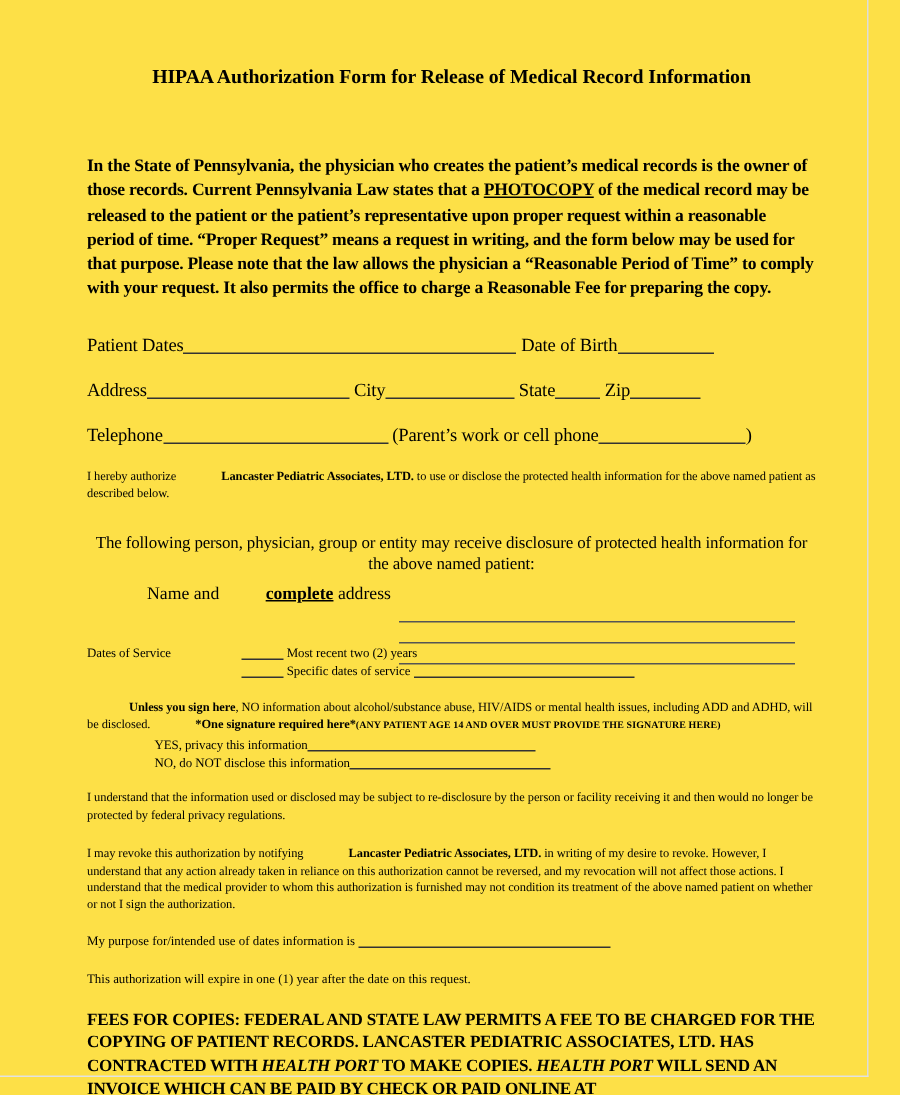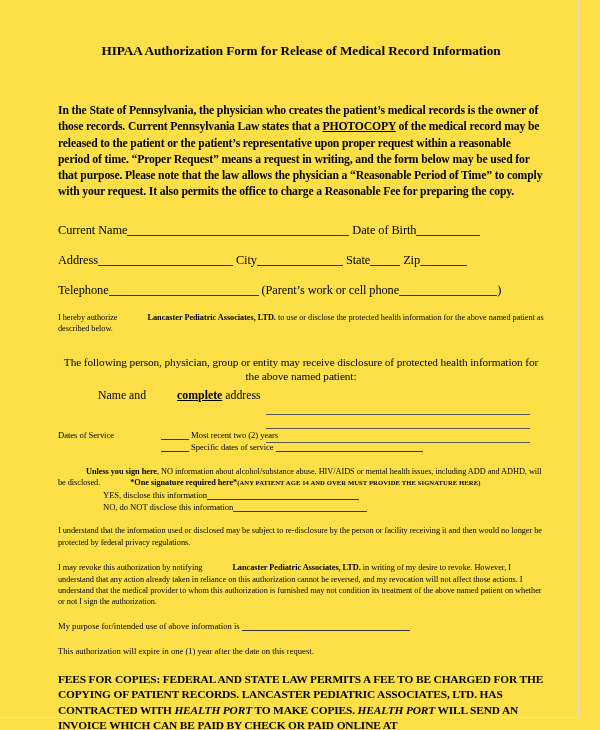--- a/index.html
+++ b/index.html
@@ -158,21 +158,21 @@
 <div id="page">
   <div class="page-edge-right"></div>
   <div class="page-edge-bottom"></div>
 
   <div class="sheet">
 
     <div class="title">HIPAA Authorization Form for Release of Medical Record Information</div>
 
     <div class="intro"><span>In the State of Pennsylvania, the physician who creates the patient’s medical records is the owner of those records.  Current Pennsylvania Law states that a </span><span class="u">PHOTOCOPY</span><span> of the medical record may be released to the patient or the patient’s representative upon proper request within a reasonable period of time.  “Proper Request” means a request in writing, and the form below may be used for that purpose.  Please note that the law allows the physician a “Reasonable Period of Time” to comply with your request.  It also permits the office to charge a Reasonable Fee for preparing the copy.</span></div>
 
-    <div class="fieldline r-name"><span>Current Name</span><span class="fill" style="width:222px"></span>&nbsp;<span>Date of Birth</span><span class="fill" style="width:64px"></span></div>
+    <div class="fieldline r-name"><span>Patient Dates</span><span class="fill" style="width:222px"></span>&nbsp;<span>Date of Birth</span><span class="fill" style="width:64px"></span></div>
 
     <div class="fieldline r-addr"><span>Address</span><span class="fill" style="width:135px"></span>&nbsp;<span>City</span><span class="fill" style="width:86px"></span>&nbsp;<span>State</span><span class="fill" style="width:30px"></span>&nbsp;<span>Zip</span><span class="fill" style="width:47px"></span></div>
 
     <div class="fieldline r-tel"><span>Telephone</span><span class="fill" style="width:150px"></span>&nbsp;<span>(Parent’s work or cell phone</span><span class="fill" style="width:98px"></span><span>)</span></div>
 
     <div class="smallpara p-authorize"><span>I hereby authorize </span><span class="b">Lancaster Pediatric Associates, LTD.</span><span> to use or disclose the protected health information for the above named patient as described below.</span></div>
 
     <div class="midpara p-following">The following person, physician, group or entity may receive disclosure of protected health information for the above named patient:</div>
 
     <div class="namecomplete">
@@ -184,28 +184,28 @@
       </div>
     </div>
 
     <div class="dos">
       <div><span class="dos-label">Dates of Service</span><span class="fill" style="width:28px;height:9px"></span> <span>Most recent two (2) years</span></div>
       <div class="dos-row2"><span class="fill" style="width:28px;height:9px"></span> <span>Specific dates of service</span> <span class="fill" style="width:147px;height:9px"></span></div>
     </div>
 
     <div class="unless">
       <span class="b">Unless you sign here</span><span>, NO information about alcohol/substance abuse, HIV/AIDS or mental health issues, including ADD and ADHD, will be disclosed.  </span><span class="b">*One signature required here*</span><span class="tiny-caps">(ANY PATIENT AGE 14 AND OVER MUST PROVIDE THE SIGNATURE HERE)</span>
-      <div class="yn"><span>YES, disclose this information</span><span class="fill" style="width:152px;height:9px"></span></div>
+      <div class="yn"><span>YES, privacy this information</span><span class="fill" style="width:152px;height:9px"></span></div>
       <div class="yn"><span>NO, do NOT disclose this information</span><span class="fill" style="width:134px;height:9px"></span></div>
     </div>
 
     <div class="smallpara p-understand">I understand that the information used or disclosed may be subject to re-disclosure by the person or facility receiving it and then would no longer be protected by federal privacy regulations.</div>
 
     <div class="smallpara p-revoke"><span>I may revoke this authorization by notifying </span><span class="b">Lancaster Pediatric Associates, LTD.</span><span> in writing of my desire to revoke.  However, I understand that any action already taken in reliance on this authorization cannot be reversed, and my revocation will not affect those actions.  I understand that the medical provider to whom this authorization is furnished may not condition its treatment of the above named patient on whether or not I sign the authorization.</span></div>
 
-    <div class="p-purpose"><span>My purpose for/intended use of above information is</span> <span class="fill" style="width:168px;height:9px"></span></div>
+    <div class="p-purpose"><span>My purpose for/intended use of dates information is</span> <span class="fill" style="width:168px;height:9px"></span></div>
 
     <div class="p-expire">This authorization will expire in one (1) year after the date on this request.</div>
 
     <div class="fees"><span>FEES FOR COPIES: FEDERAL AND STATE LAW PERMITS A FEE TO BE CHARGED FOR THE COPYING OF PATIENT RECORDS.  LANCASTER PEDIATRIC ASSOCIATES, LTD. HAS CONTRACTED WITH </span><span class="i">HEALTH PORT</span><span> TO MAKE COPIES.  </span><span class="i">HEALTH PORT</span><span> WILL SEND AN INVOICE WHICH CAN BE PAID BY CHECK OR PAID ONLINE AT </span><span class="url-gap"></span><span>IF YOU HAVE ANY FURTHER QUESTIONS, YOU MAY CONTACT </span></div>
 
   </div>
 </div>
 
 </body></html>

